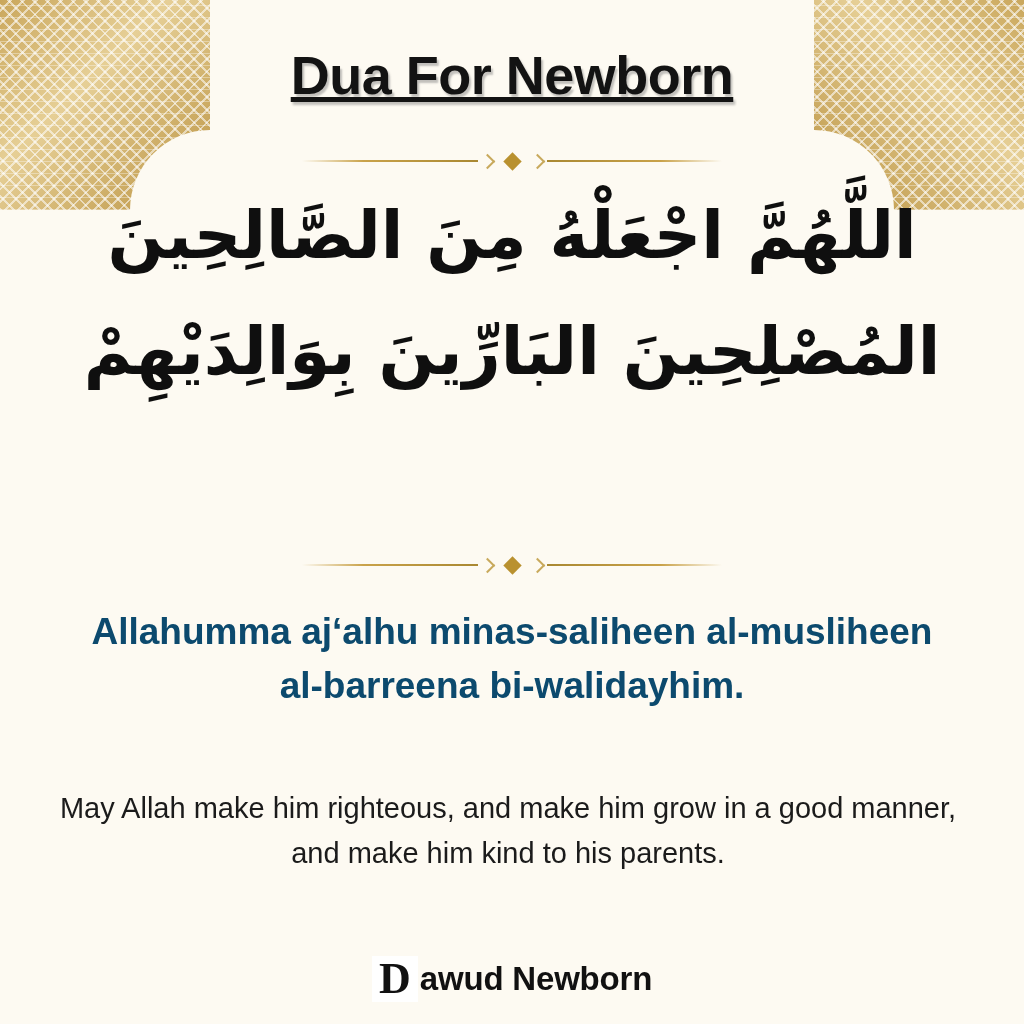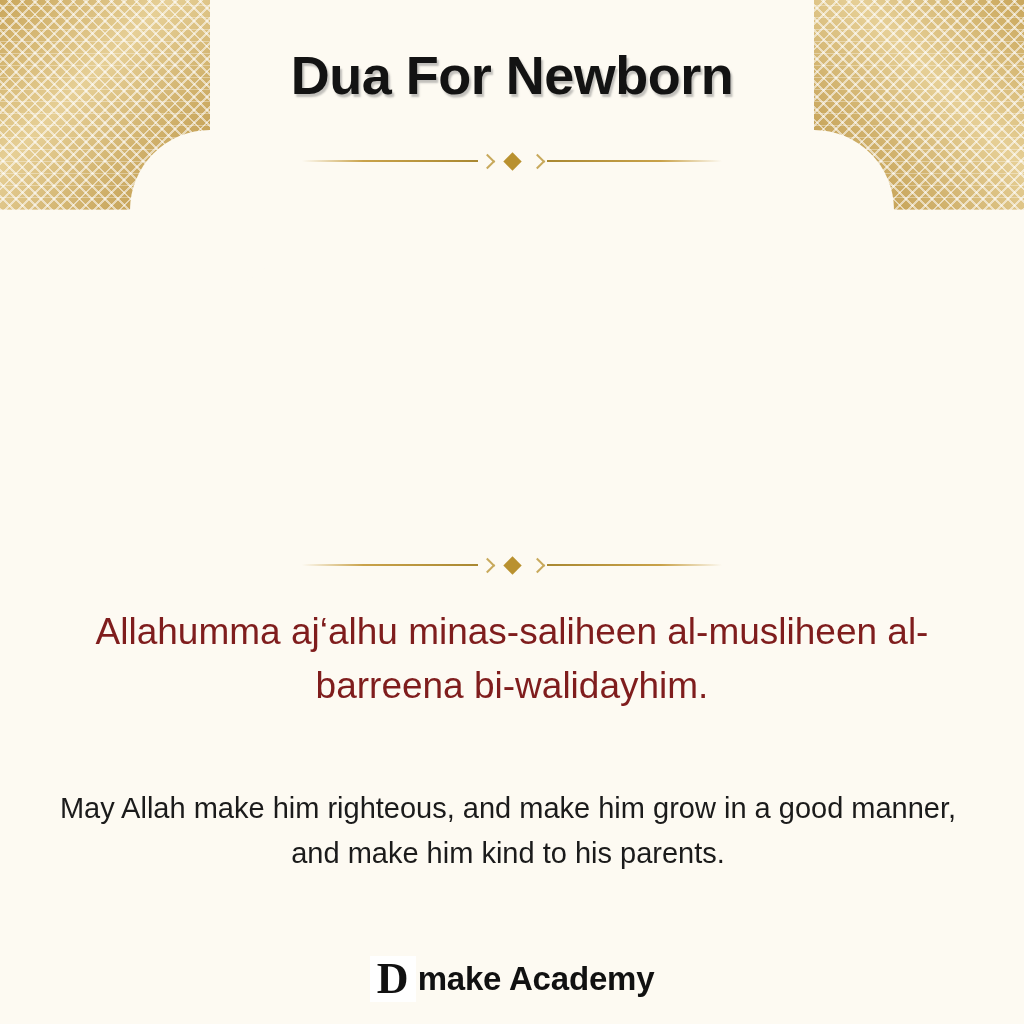--- a/index.html
+++ b/index.html
@@ -79,20 +79,21 @@
     position: absolute;
     top: 44px;
     left: 0;
     width: 100%;
     text-align: center;
     font-size: 54px;
     font-weight: bold;
     color: #131313;
     letter-spacing: -0.5px;
     text-shadow: 2px 3px 2px rgba(120,120,120,0.45);
+    text-decoration: underline;
   }
 
   
   .divider {
     position: absolute;
     left: 50%;
     transform: translateX(-50%);
     width: 420px;
     height: 26px;
     display: flex;
@@ -143,22 +144,22 @@
 
   
   .translit {
     position: absolute;
     top: 605px;
     left: 78px;
     width: 868px;
     text-align: center;
     font-size: 37px;
     line-height: 1.45;
-    font-weight: normal;
-    color: #7f1d1d;
+    font-weight: bold;
+    color: #0c4a6e;
   }
 
   
   .translation {
     position: absolute;
     top: 786px;
     left: 56px;
     width: 904px;
     text-align: center;
     font-size: 29px;
@@ -220,33 +221,37 @@
   <div class="title">Dua For Newborn</div>
 
   <div class="divider divider-top">
     <div class="bar"></div>
     <div class="tick"></div>
     <div class="diamond"></div>
     <div class="tick"></div>
     <div class="bar right"></div>
   </div>
 
+  <div class="arabic">
+    <div>اللَّهُمَّ اجْعَلْهُ مِنَ الصَّالِحِينَ</div>
+    <div>المُصْلِحِينَ البَارِّينَ بِوَالِدَيْهِمْ</div>
+  </div>
 
   <div class="divider divider-bottom">
     <div class="bar"></div>
     <div class="tick"></div>
     <div class="diamond"></div>
     <div class="tick"></div>
     <div class="bar right"></div>
   </div>
 
   <div class="translit">Allahumma aj‘alhu minas-saliheen al-musliheen al-barreena bi-walidayhim.</div>
 
   <div class="translation">May Allah make him righteous, and make him grow in a good manner, and make him kind to his parents.</div>
 
   <div class="brand">
     <div class="logo-box">
       <span class="d">D</span>
     </div>
-    <div class="brand-text">make Academy</div>
+    <div class="brand-text">awud Newborn</div>
   </div>
 
 </div>
 
 </body></html>

